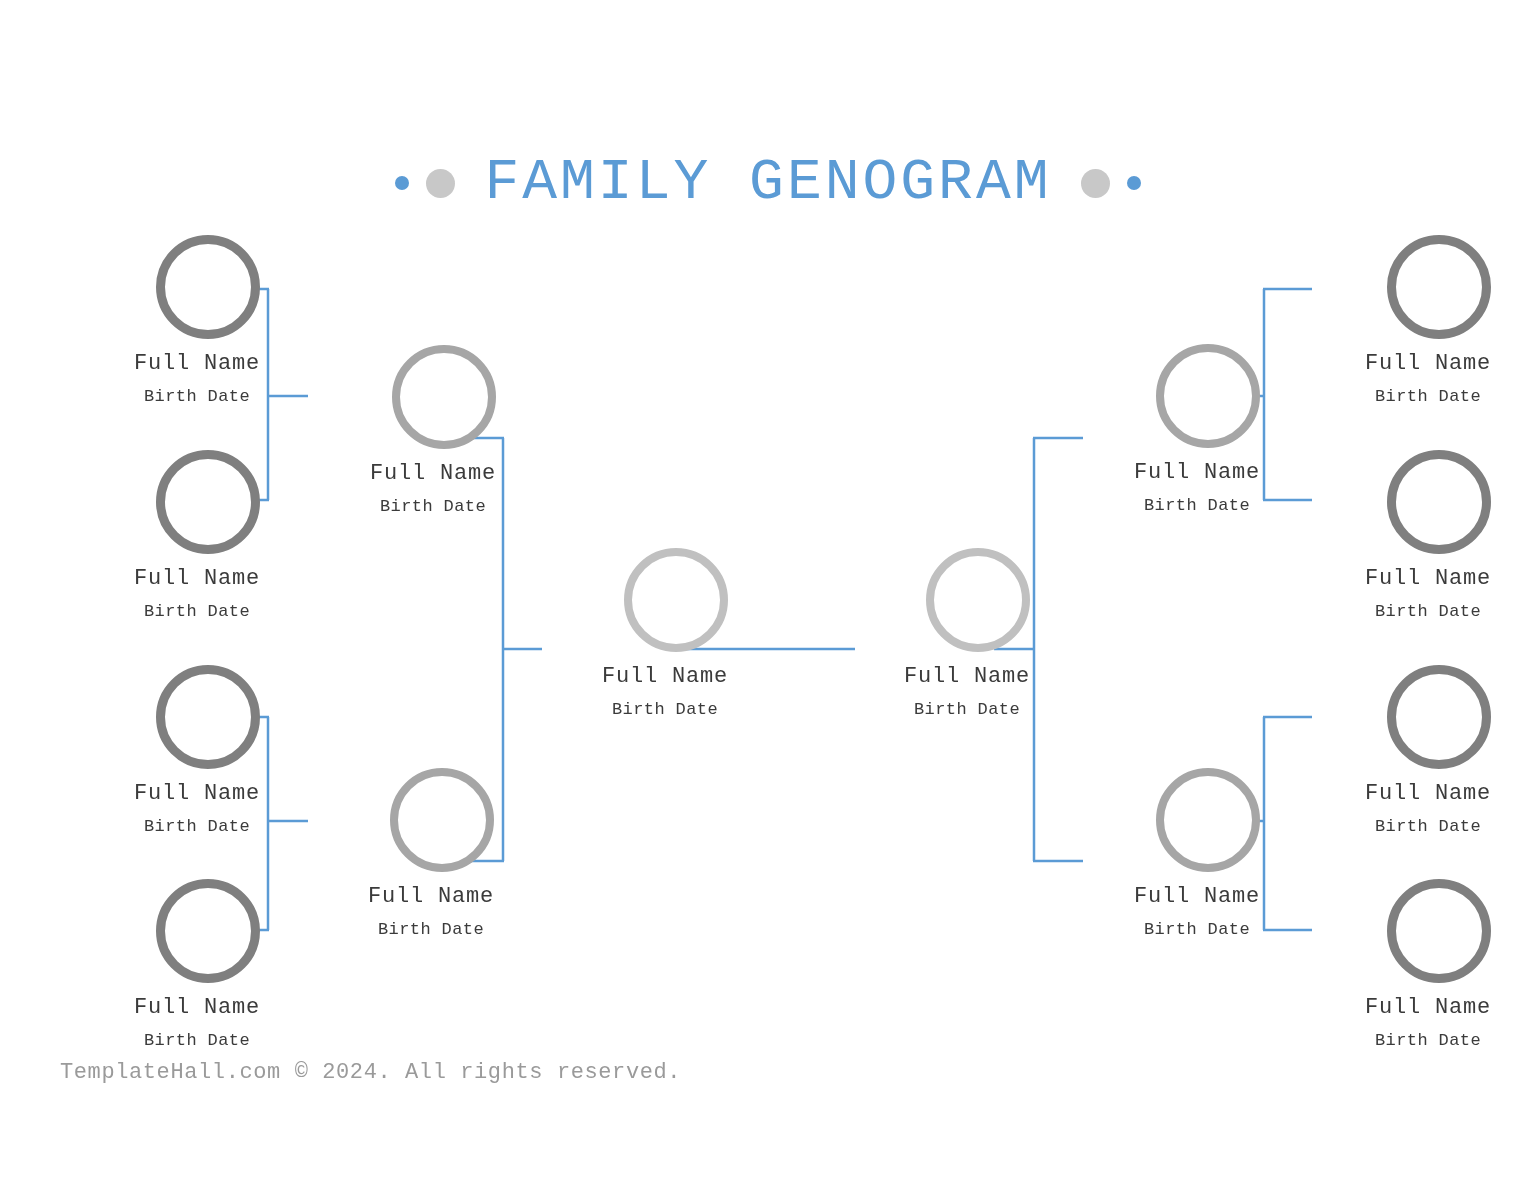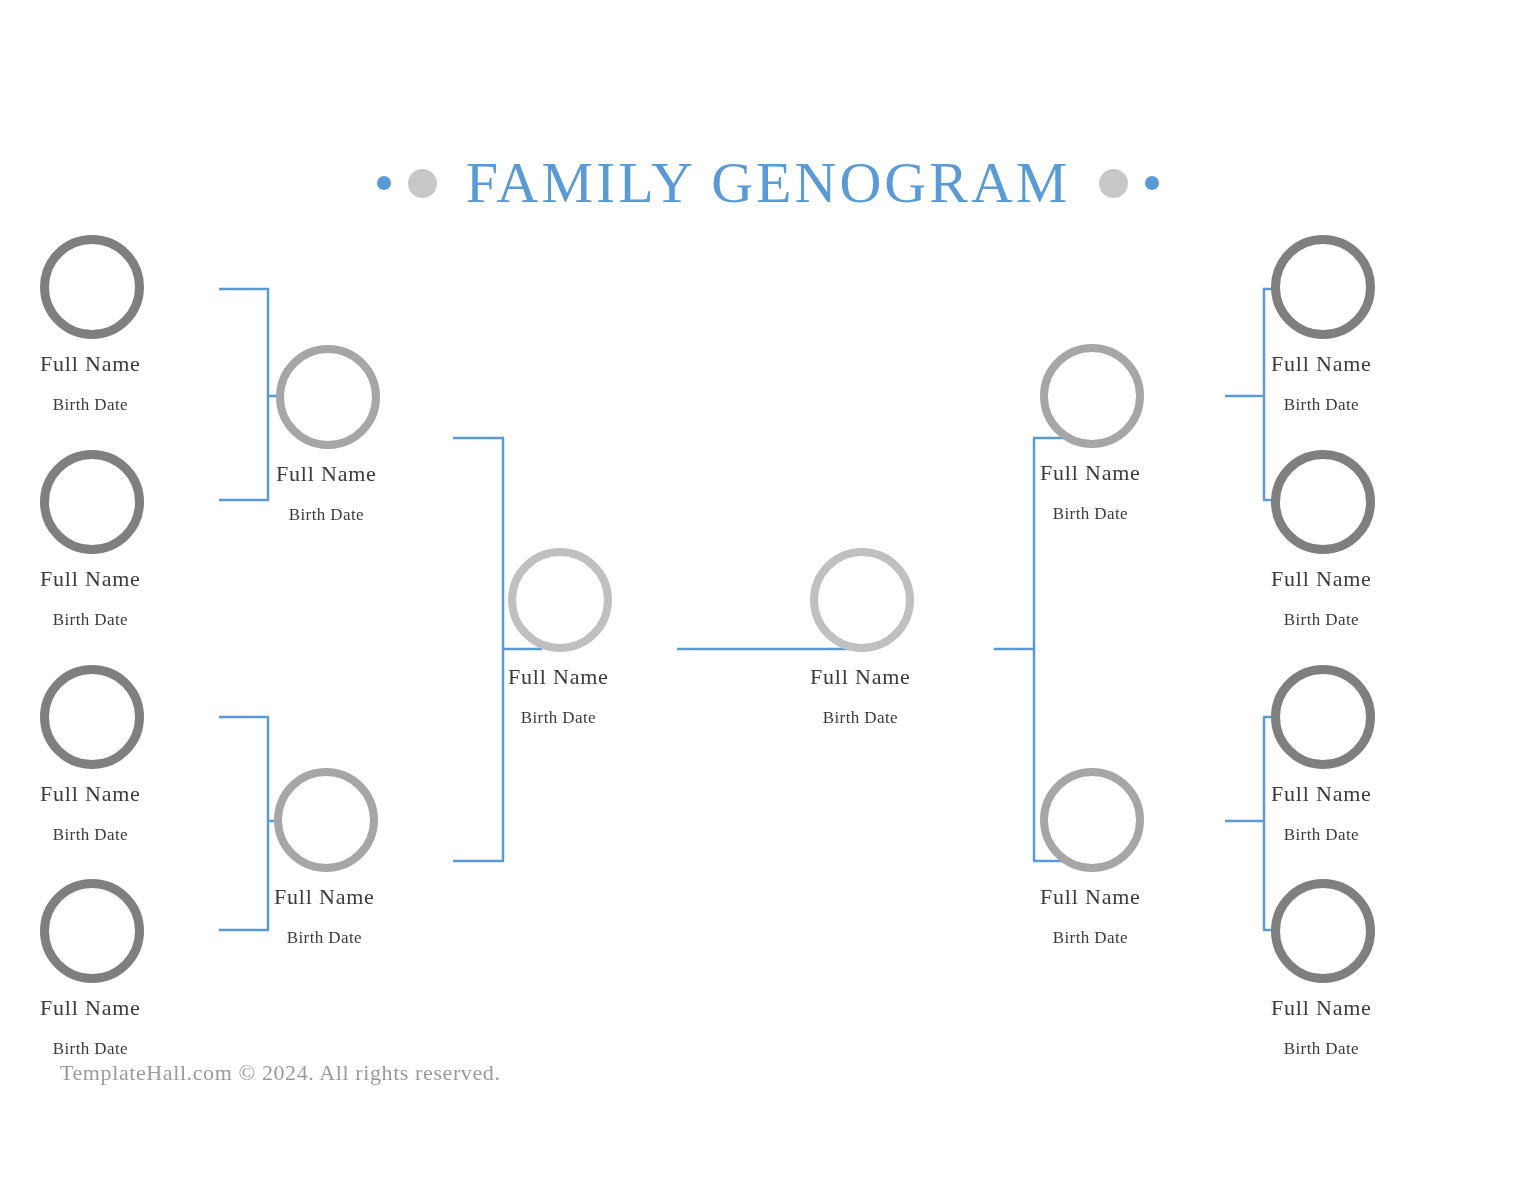--- a/index.html
+++ b/index.html
@@ -1,18 +1,18 @@
 <!DOCTYPE html>
 <html style="--accent-blue: #5B9BD5; --line-blue: #5B9BD5; --title-dot-gray: #C8C8C8; --grandparent-ring: #7F7F7F; --parent-ring: #A6A6A6; --center-ring: #C0C0C0; --label-text: #3B3B3B; --footer-text: #9A9A9A;"><head>
 <meta charset="utf-8">
 <style>
   html, body { margin:0; padding:0; background:#ffffff; }
   .canvas {
     position:relative; width:1536px; height:1187px; background:#ffffff;
-    font-family:Liberation Serif, serif; overflow:hidden;
+    font-family:Liberation Mono, monospace; overflow:hidden;
   }
 
   
   .header {
     position:absolute; top:154px; left:0; width:100%;
     display:flex; align-items:center; justify-content:center; gap:17px;
   }
   .dot-sm {
     width:14px; height:14px; border-radius:50%;
     background:var(--accent-blue,#5B9BD5); flex:0 0 auto;
@@ -27,29 +27,29 @@
   }
 
   
   .lines { position:absolute; left:0; top:0; color:var(--line-blue,#5B9BD5); }
   .lines line { stroke:currentColor; stroke-width:2.5; }
 
   
   .node {
     position:absolute; left:var(--cx); top:calc(var(--cy) - 52px);
     transform:translateX(-50%); width:220px;
-    display:flex; flex-direction:column; align-items:flex-start;
+    display:flex; flex-direction:column; align-items:flex-end;
   }
   .circle { border-radius:50%; background:#ffffff; box-sizing:content-box; }
   .node.gp     .circle { width:86px; height:86px; border:9px solid var(--grandparent-ring,#7F7F7F); }
   .node.parent .circle { width:88px; height:88px; border:8px solid var(--parent-ring,#A6A6A6); }
   .node.center .circle { width:88px; height:88px; border:8px solid var(--center-ring,#C0C0C0); }
   .labels { margin-top:12px; text-align:center; }
   .name  { font-size:22px; letter-spacing:0.8px; color:var(--label-text,#3B3B3B); line-height:1.2; }
-  .birth { font-size:17px; letter-spacing:0.4px; color:var(--label-text,#3B3B3B); line-height:1.2; margin-top:18px; }
+  .birth { font-size:17px; letter-spacing:0.4px; color:var(--label-text,#3B3B3B); line-height:1.2; margin-top:10px; }
 
   
   .footer {
     position:absolute; left:60px; top:1060px;
     font-size:22px; letter-spacing:0.6px; color:var(--footer-text,#9A9A9A);
   }
 </style>
 </head>
 <body>
 

